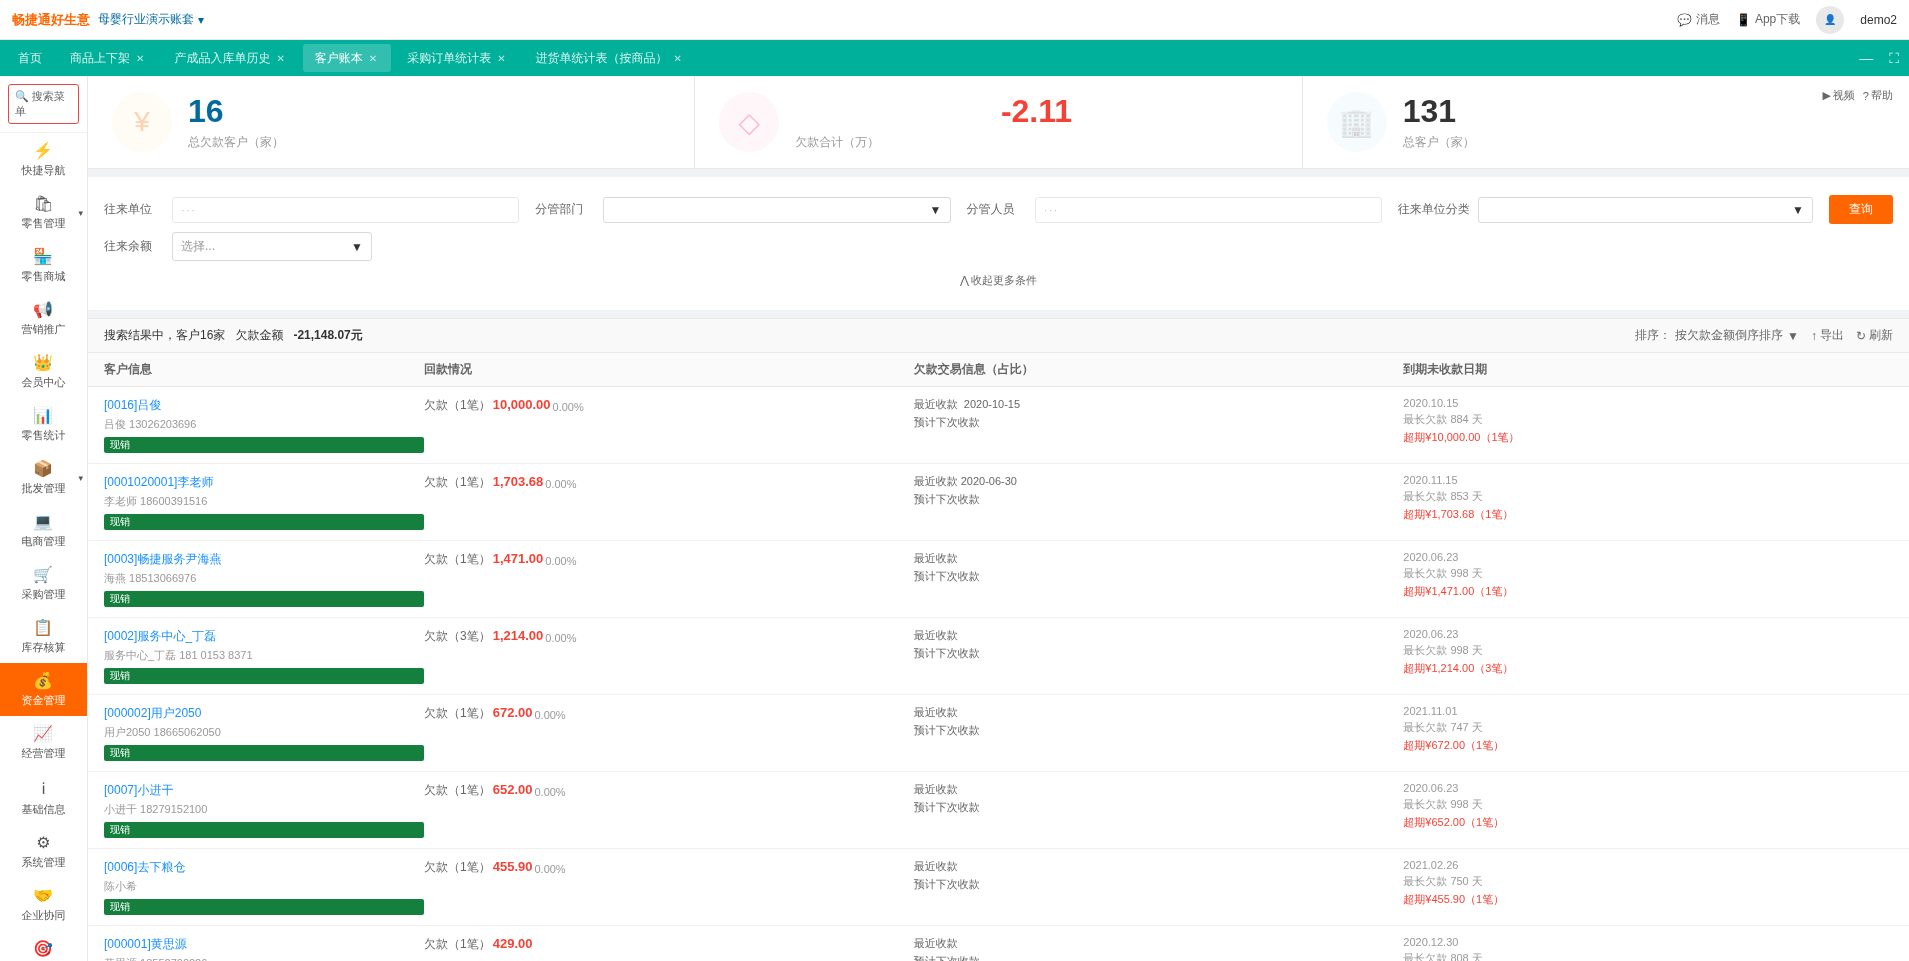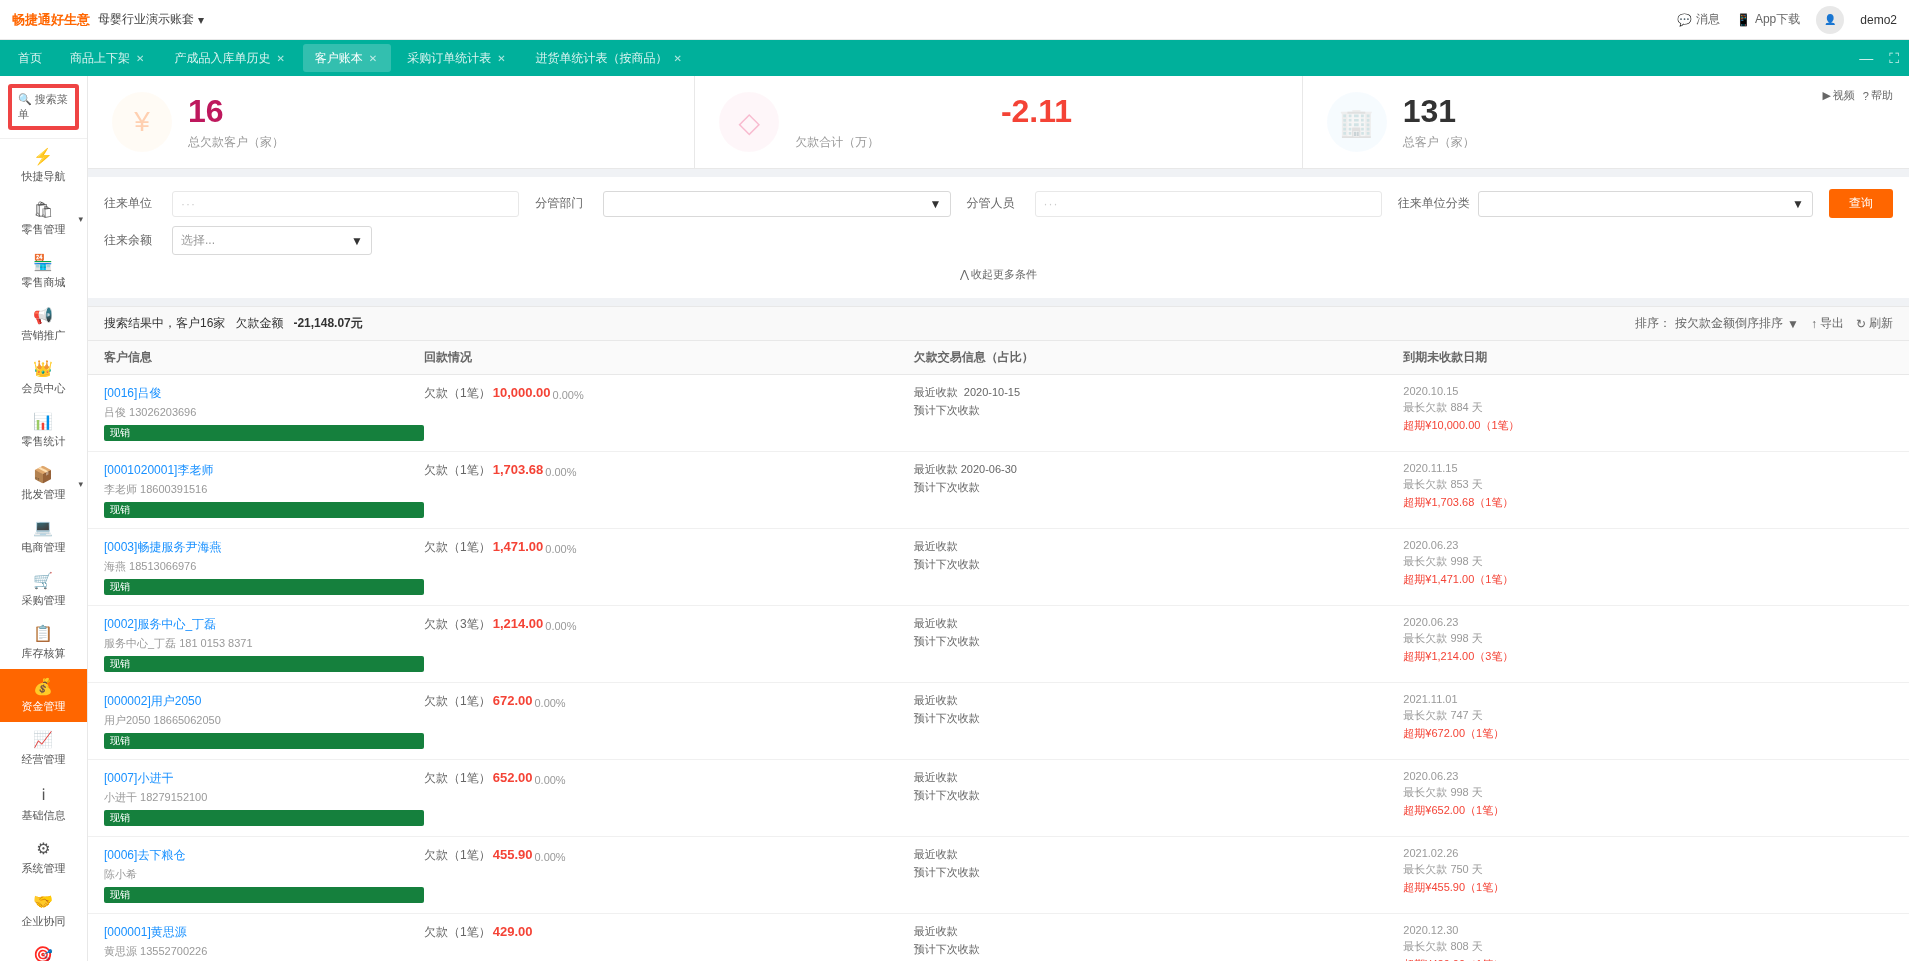--- a/index.html
+++ b/index.html
@@ -6,21 +6,21 @@
     body { font-family: 'Microsoft YaHei', Arial, sans-serif; font-size: 12px; background: #f0f2f5; color: #333; overflow: hidden; }
 
     
     .top-bar {
       display: flex; align-items: center; justify-content: space-between;
       background: #fff; height: 40px; padding: 0 12px;
       border-bottom: 1px solid #e8e8e8; position: fixed; top: 0; left: 0; right: 0; z-index: 100;
     }
     .top-bar-left { display: flex; align-items: center; gap: 8px; }
     .logo-text { color: #ff6600; font-size: 13px; font-weight: bold; }
-    .company-selector { display: flex; align-items: center; gap: 4px; color: #404040; font-size: 12px; cursor: pointer; }
+    .company-selector { display: flex; align-items: center; gap: 4px; color: #0369a1; font-size: 12px; cursor: pointer; }
     .top-bar-right { display: flex; align-items: center; gap: 16px; }
     .top-bar-icon { display: flex; align-items: center; gap: 4px; color: #666; font-size: 12px; cursor: pointer; }
     .avatar { width: 28px; height: 28px; border-radius: 50%; background: #e8e8e8; display: flex; align-items: center; justify-content: center; font-size: 10px; overflow: hidden; }
 
     
     .tab-bar {
       display: flex; align-items: center; background: #00b09b; height: 36px;
       position: fixed; top: 40px; left: 0; right: 0; z-index: 99; padding: 0 4px;
     }
     .tab-item {
@@ -36,21 +36,21 @@
     
     .sidebar {
       position: fixed; top: 76px; left: 0; bottom: 0; width: 88px;
       background: #fff; z-index: 98; border-right: 1px solid #e8e8e8;
       display: flex; flex-direction: column; overflow-y: auto;
     }
     .sidebar-search {
       padding: 8px; border-bottom: 1px solid #f0f0f0;
     }
     .sidebar-search-btn {
-      width: 100%; background: none; border: 4px solid #ef4444; border-radius: 3px;
+      width: 100%; background: none; border: 1px solid #ef4444; border-radius: 3px;
       padding: 4px 6px; font-size: 11px; color: #666; cursor: pointer; text-align: left;
     }
     .sidebar-item {
       display: flex; flex-direction: column; align-items: center; justify-content: center;
       padding: 8px 4px; cursor: pointer; color: #555; font-size: 11px; gap: 3px;
       position: relative;
     }
     .sidebar-item.active { background: #ff6600; color: #fff; }
     .sidebar-item .icon { font-size: 16px; }
     .sidebar-item.has-arrow::after { content: '▾'; position: absolute; right: 4px; top: 50%; transform: translateY(-50%); font-size: 9px; }
@@ -70,30 +70,30 @@
       flex: 1; display: flex; align-items: center; padding: 16px 24px; gap: 16px;
       border-right: 1px solid #e8e8e8; position: relative;
     }
     .stat-card:last-child { border-right: none; }
     .stat-icon { width: 60px; height: 60px; border-radius: 50%; display: flex; align-items: center; justify-content: center; font-size: 28px; opacity: 0.3; }
     .stat-icon.orange { background: #fff3e0; color: #ff6600; }
     .stat-icon.pink { background: #fce4ec; color: #e91e63; }
     .stat-icon.blue { background: #e3f2fd; color: #1976d2; }
     .stat-info { flex: 1; }
     .stat-number { font-size: 32px; font-weight: bold; }
-    .stat-number.orange { color: #be185d; }
+    .stat-number.orange { color: #0369a1; }
     .stat-number.red { color: #f44336; text-align: center; }
     .stat-number.dark { color: #333; font-weight: 900; }
     .stat-label { font-size: 12px; color: #999; margin-top: 4px; }
     .stat-card-actions { position: absolute; top: 12px; right: 16px; display: flex; gap: 8px; font-size: 11px; color: #666; }
     .stat-action-btn { cursor: pointer; display: flex; align-items: center; gap: 2px; }
 
     
     .filter-section {
-      background: #fff; padding: 12px 16px; margin-bottom: 8px;
+      background: #fff; padding: 18px 16px; margin-bottom: 8px;
     }
     .filter-row { display: flex; align-items: center; gap: 16px; margin-bottom: 8px; }
     .filter-item { display: flex; align-items: center; gap: 8px; flex: 1; }
     .filter-label { font-size: 12px; color: #666; white-space: nowrap; min-width: 60px; }
     .filter-input {
       flex: 1; border: 1px solid #e8e8e8; border-radius: 3px; padding: 5px 8px;
       font-size: 12px; color: #333; background: #fff; cursor: pointer;
       display: flex; align-items: center; justify-content: space-between;
     }
     .filter-input-text { color: #999; }

